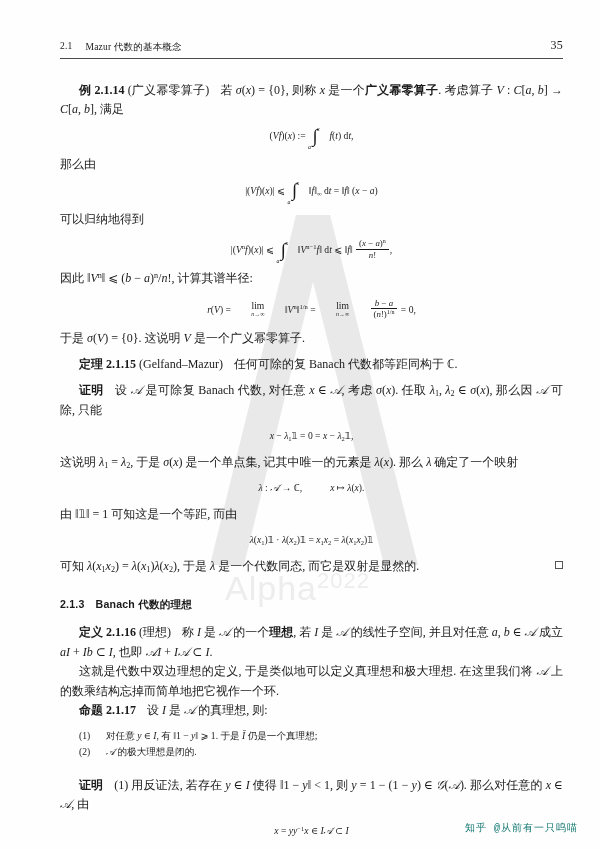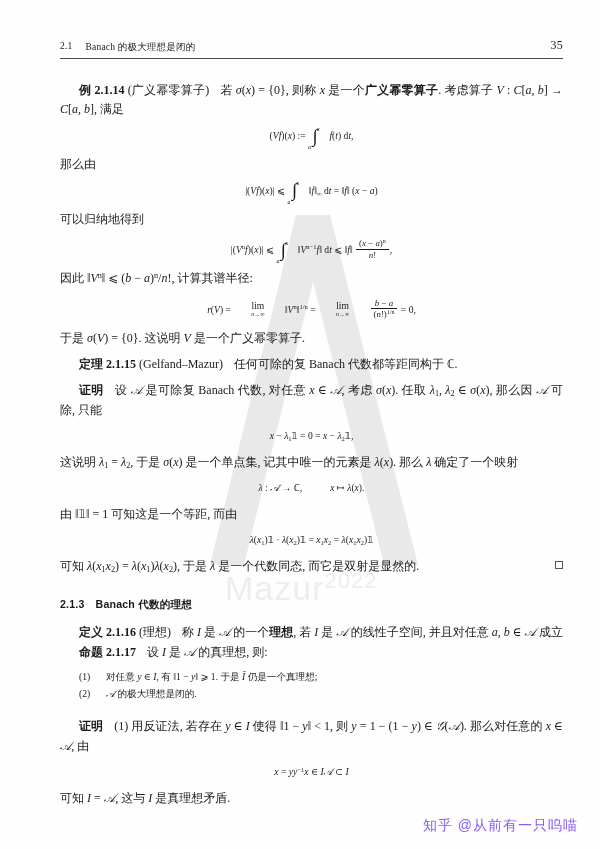--- a/index.html
+++ b/index.html
@@ -48,23 +48,23 @@
     letter-spacing: 1px;
     color: #ededed;
     white-space: nowrap;
   }
   .wm-alpha .yr { font-size: 22px; vertical-align: super; }
 
   .footer-wm {
     position: absolute;
     right: 22px;
     bottom: 14px;
-    font-family: Liberation Sans, sans-serif;
-    font-size: 14px;
-    color: #8b5cf6;
+    font-family: Liberation Mono, monospace;
+    font-size: 10px;
+    color: #0f766e;
     letter-spacing: 1px;
     white-space: nowrap;
     z-index: 3;
   }
 
   
   .content {
     position: relative;
     z-index: 2;
     padding: 38px 37px 0 60px;
@@ -196,31 +196,31 @@
 </style>
 </head>
 <body>
 
 <div class="page">
 
   <div class="wm-layer">
     <svg class="wm-chevron" viewBox="0 0 240 350" preserveAspectRatio="none">
       <polygon points="118,0 152,0 240,350 206,350 135,67 66,350 32,350" fill="#e9e9e9"></polygon>
     </svg>
-    <div class="wm-alpha"><span>Mazur</span><span class="yr">2022</span></div>
+    <div class="wm-alpha"><span>Alpha</span><span class="yr">2022</span></div>
   </div>
 
   <div class="footer-wm">知乎 @从前有一只呜喵</div>
 
   <div class="content">
 
     <div class="runhead">
       <div class="rh-left">
         <span>2.1</span>
-        <span>Banach 的极大理想是闭的</span>
+        <span>Mazur 代数的基本概念</span>
       </div>
       <span class="rh-num">35</span>
     </div>
 
     <p class="para indent"><span class="lbl">例</span><span class="lbl-num"> </span><span class="lbl-num">2.1.14</span>
       <span>(广义幂零算子)</span><span class="sp"></span><span>若 <span class="mi">σ</span>(<span class="mi">x</span>) = {0}, 则称 <span class="mi">x</span> 是一个</span><span class="bf-hei">广义幂零算子</span><span>. 考虑算子 <span class="mi">V</span> : <span class="mi">C</span>[<span class="mi">a</span>, <span class="mi">b</span>] → <span class="mi">C</span>[<span class="mi">a</span>, <span class="mi">b</span>], 满足</span></p>
 
     <div class="eq tall">
       (<span class="mi">V</span><span class="mi">f</span>)(<span class="mi">x</span>) :=
       <span class="intg"><span class="sg">∫</span><span class="lo">a</span><span class="hi">x</span></span>
@@ -279,21 +279,23 @@
     </div>
 
     <p class="para"><span class="qed"></span>可知 <span class="mi">λ</span>(<span class="mi">x</span><span class="sub">1</span><span class="mi">x</span><span class="sub">2</span>) = <span class="mi">λ</span>(<span class="mi">x</span><span class="sub">1</span>)<span class="mi">λ</span>(<span class="mi">x</span><span class="sub">2</span>), 于是 <span class="mi">λ</span> 是一个代数同态, 而它是双射是显然的.</p>
 
     <div class="sec-head"><span class="sh-num">2.1.3</span><span>Banach 代数的理想</span></div>
 
     <p class="para indent"><span class="lbl">定义</span>
       <span class="lbl-num">2.1.16</span>
       <span>(理想)</span><span class="sp"></span><span>称 <span class="mi">I</span> 是 <span class="cal">𝒜</span> 的一个</span><span class="bf-hei">理想</span><span>, 若 <span class="mi">I</span> 是 <span class="cal">𝒜</span> 的线性子空间, 并且对任意 <span class="mi">a</span>, <span class="mi">b</span> ∈ <span class="cal">𝒜</span> 成立</span></p>
 
-
+    <p class="para"><span class="mi">a</span><span class="mi">I</span> + <span class="mi">I</span><span class="mi">b</span> ⊂ <span class="mi">I</span>, 也即 <span class="cal">𝒜</span><span class="mi">I</span> + <span class="mi">I</span><span class="cal">𝒜</span> ⊂ <span class="mi">I</span>.</p>
+
+    <p class="para indent">这就是代数中双边理想的定义, 于是类似地可以定义真理想和极大理想. 在这里我们将 <span class="cal">𝒜</span> 上的数乘结构忘掉而简单地把它视作一个环.</p>
 
     <p class="para indent"><span class="lbl">命题</span>
       <span class="lbl-num">2.1.17</span><span class="sp"></span><span>设 <span class="mi">I</span> 是 <span class="cal">𝒜</span> 的真理想, 则:</span></p>
 
     <div class="item-list">
       <div class="item">
         <span class="mk">(1)</span>
         <span class="tx">对任意 <span class="mi">y</span> ∈ <span class="mi">I</span>, 有 ‖<span class="bb">1</span> − <span class="mi">y</span>‖ ⩾ 1. 于是 <span class="mi">Ī</span> 仍是一个真理想;</span>
       </div>
       <div class="item">

